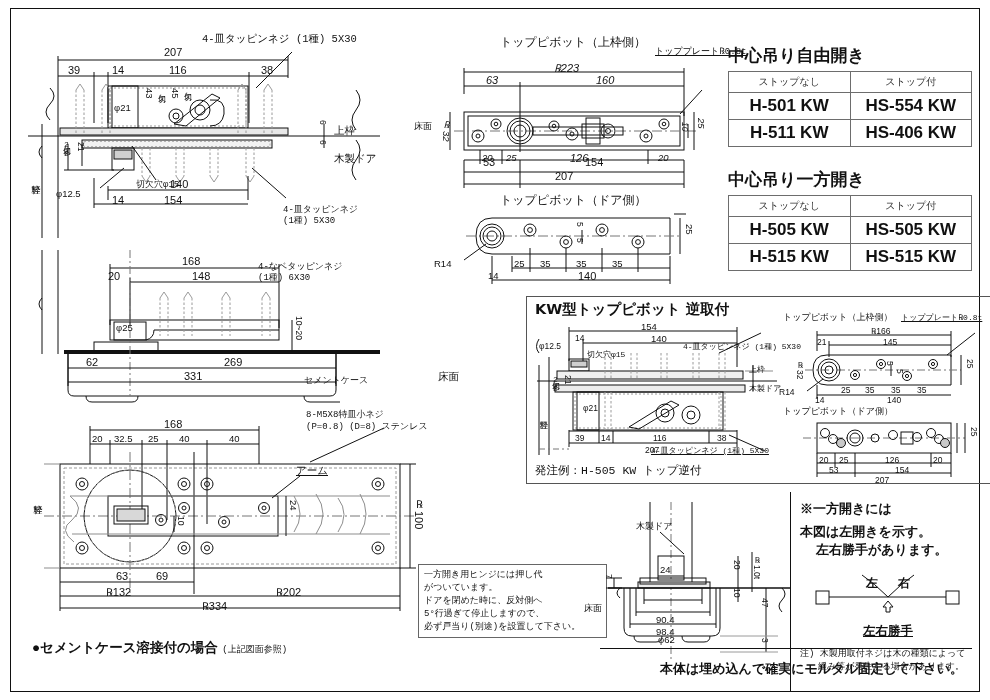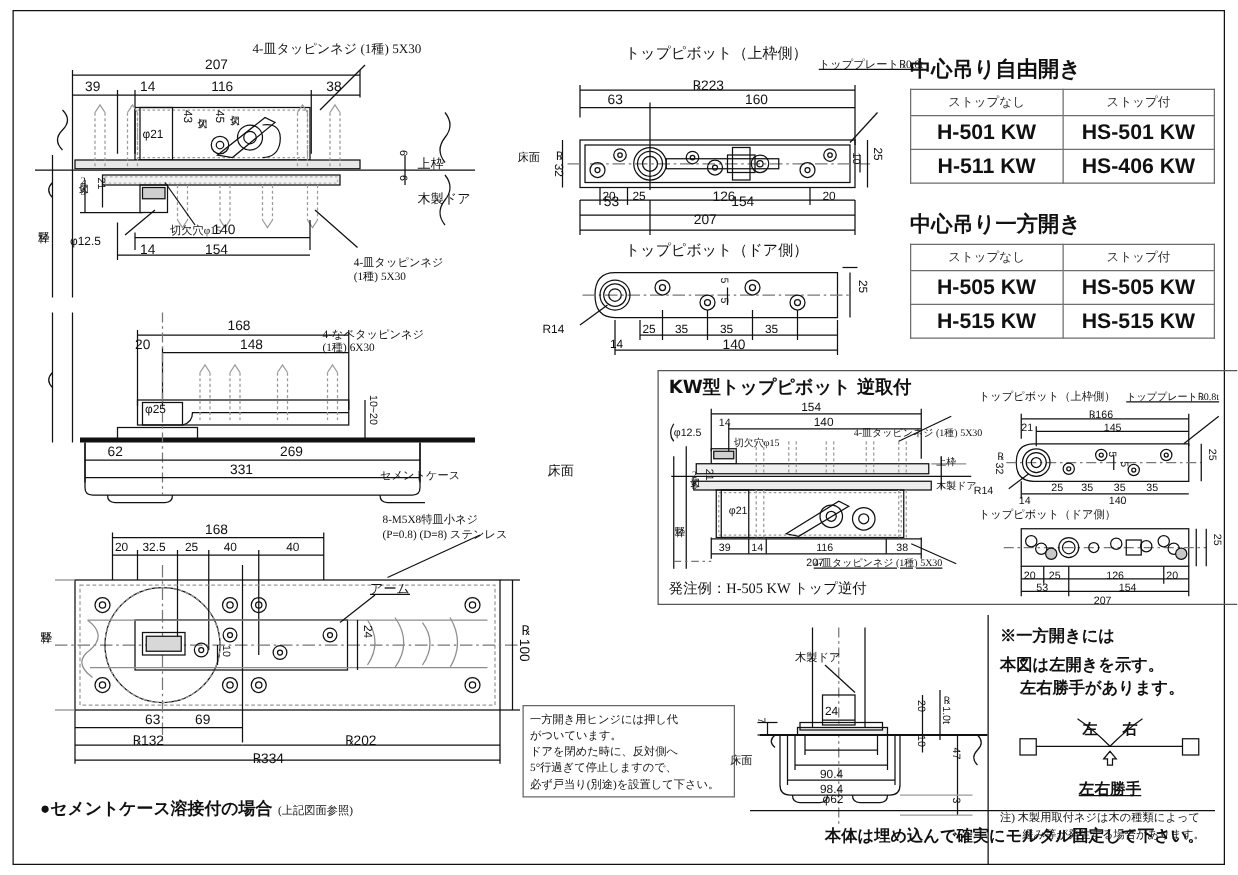--- a/index.html
+++ b/index.html
@@ -22,21 +22,21 @@
   }
   .abs { position: absolute; }
   .dimtxt {
     font-size: 11px; color: #111; white-space: nowrap;
     font-family: "Liberation Sans", sans-serif;
   }
   .dimtxt.s { font-size: 9.5px; }
   .dimtxt.xs { font-size: 8.5px; }
   .lbl {
     font-size: 10.5px; color: #111; white-space: nowrap;
-    font-family: Liberation Serif, serif;
+    font-family: Liberation Mono, monospace;
   }
   .lbl.s { font-size: 9px; }
   .lbl.xs { font-size: 8px; }
   .ul { text-decoration: underline; }
   .vert { writing-mode: vertical-rl; text-orientation: upright; }
   .vertR { writing-mode: vertical-rl; }
 
   
   .sectitle {
     font-size: 17px; font-weight: bold; color: #111;
@@ -364,21 +364,21 @@
     <line x1="10" y1="34" x2="84" y2="0" stroke="#111" stroke-width="1"></line>
   </svg>
 
   <div class="abs" style="left:32px; top:638px;">
     <span class="lbl" style="font-size:13.5px; font-weight:bold;">●セメントケース溶接付の場合</span>
     <span class="lbl s">(上記図面参照)</span>
   </div>
 
   <span class="abs subtitle" style="left:500px; top:34px;">トップピボット（上枠側）</span>
   <span class="abs lbl s ul" style="left:655px; top:44px;">トッププレート℞0.8t</span>
-  <div class="abs" style="left:430px; top:56px; width:280px; height:110px;">
+  <div class="abs" style="left:430px; top:56px; width:280px; height:110px;font-style:italic;">
     <svg width="280" height="110">
       <g stroke="#111" fill="none" stroke-width="1">
 
         <line x1="34" y1="16" x2="254" y2="16"></line>
         <line x1="34" y1="12" x2="34" y2="38"></line>
         <line x1="254" y1="12" x2="254" y2="60"></line>
 
         <line x1="34" y1="30" x2="254" y2="30"></line>
         <line x1="90" y1="26" x2="90" y2="96"></line>
 
@@ -504,21 +504,21 @@
   <div class="abs" style="left:728px; top:44px; width:244px;">
     <div class="sectitle">中心吊り自由開き</div>
     <table class="modeltable" style="margin-top:4px; width:244px;">
       <tbody>
           <tr>
         <th style="width:50%;">ストップなし</th>
         <th style="width:50%;">ストップ付</th>
       </tr>
       <tr>
         <td>H-501 KW</td>
-        <td>HS-501 KW</td>
+        <td>HS-554 KW</td>
       </tr>
       <tr>
         <td>H-511 KW</td>
         <td>HS-406 KW</td>
       </tr>
     </tbody>
       </table>
   </div>
 
   <div class="abs" style="left:728px; top:168px; width:244px;">
@@ -708,21 +708,21 @@
       <span class="abs dimtxt xs" style="left:40px; top:38px;">20</span>
       <span class="abs dimtxt xs" style="left:60px; top:38px;">25</span>
       <span class="abs dimtxt xs" style="left:106px; top:38px;">126</span>
       <span class="abs dimtxt xs" style="left:154px; top:38px;">20</span>
       <span class="abs dimtxt xs" style="left:50px; top:48px;">53</span>
       <span class="abs dimtxt xs" style="left:116px; top:48px;">154</span>
       <span class="abs dimtxt xs" style="left:96px; top:58px;">207</span>
     </div>
   </div>
 
-  <div class="abs notebox" style="left:418px; top:564px; width:170px; height:74px; padding:4px 5px;">
+  <div class="abs notebox" style="left:418px; top:564px; width:189px; height:74px; padding:4px 5px;">
     <span class="lbl" style="font-size:9px; line-height:1.45; white-space:pre-line; display:block;">一方開き用ヒンジには押し代
 がついています。
 ドアを閉めた時に、反対側へ
 5°行過ぎて停止しますので、
 必ず戸当り(別途)を設置して下さい。</span>
   </div>
 
   <div class="abs" style="left:600px; top:492px; width:200px; height:175px;">
     <svg width="200" height="175">
       <g stroke="#111" fill="none" stroke-width="1">

